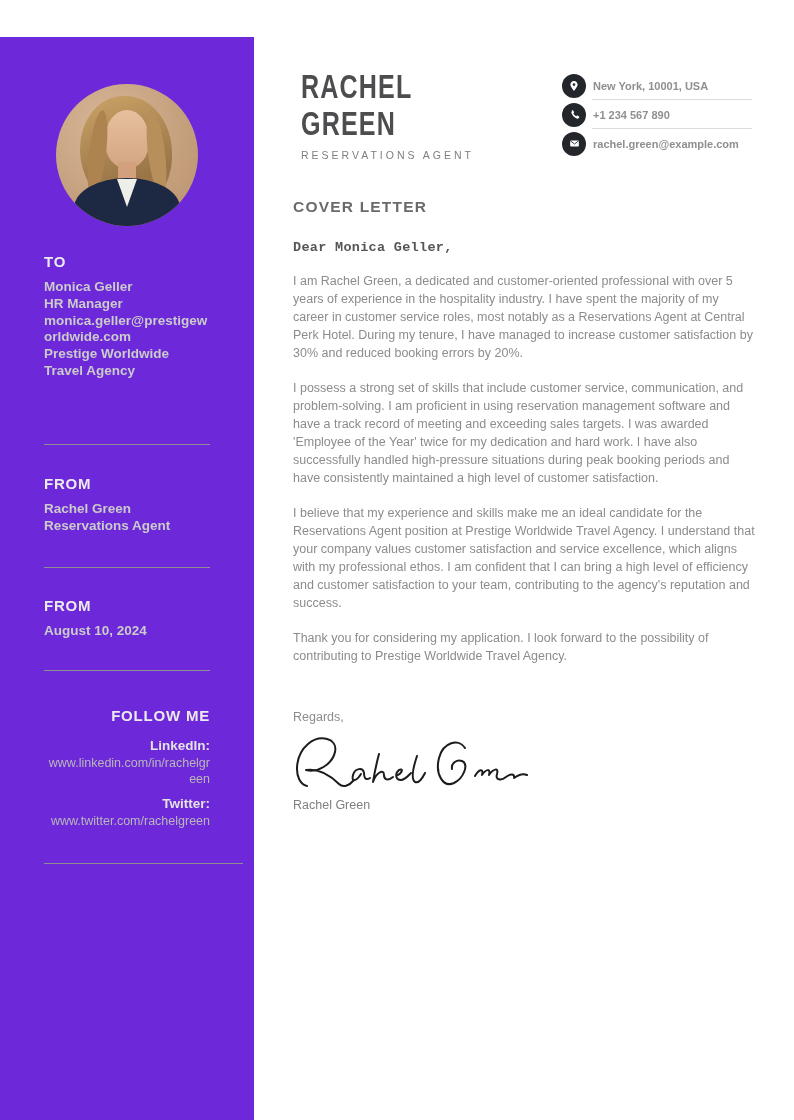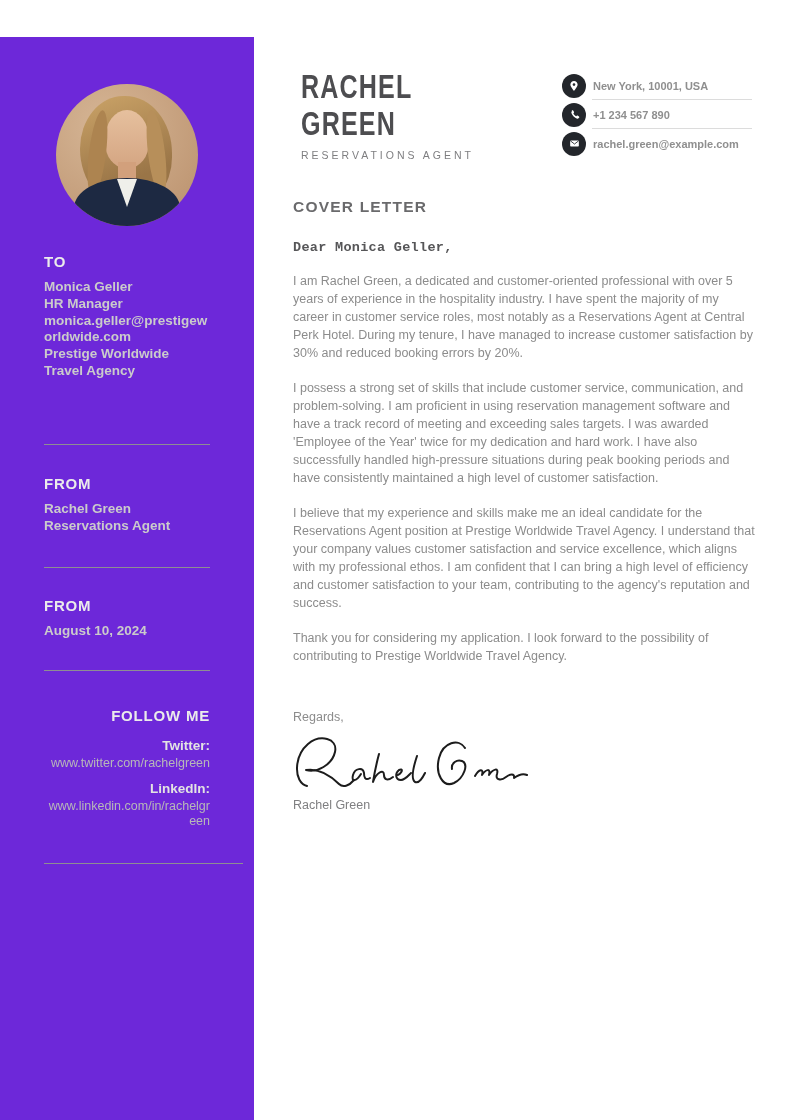--- a/index.html
+++ b/index.html
@@ -141,26 +141,26 @@
     <section class="side-sec" style="top:560px;">
       <div class="side-heading">FROM</div>
       <div class="side-line wrap-normal">August 10, 2024</div>
     </section>
 
     <hr class="divider" style="top:633px;">
 
     <section class="side-sec" style="top:670px;text-align:right;">
       <div class="side-heading" style="margin-bottom:14px;">FOLLOW ME</div>
       <div class="follow-item">
+        <div class="follow-label">LinkedIn:</div>
+        <div class="follow-url">www.linkedin.com/in/rachelgreen</div>
+      </div>
+      <div class="follow-item">
         <div class="follow-label">Twitter:</div>
         <div class="follow-url">www.twitter.com/rachelgreen</div>
-      </div>
-      <div class="follow-item">
-        <div class="follow-label">LinkedIn:</div>
-        <div class="follow-url">www.linkedin.com/in/rachelgreen</div>
       </div>
     </section>
 
     <hr class="divider wide" style="top:826px;">
   </aside>
 
   <div class="name-block">
     <div class="name-line">RACHEL</div>
     <div class="name-line">GREEN</div>
     <div class="job-title">RESERVATIONS AGENT</div>

